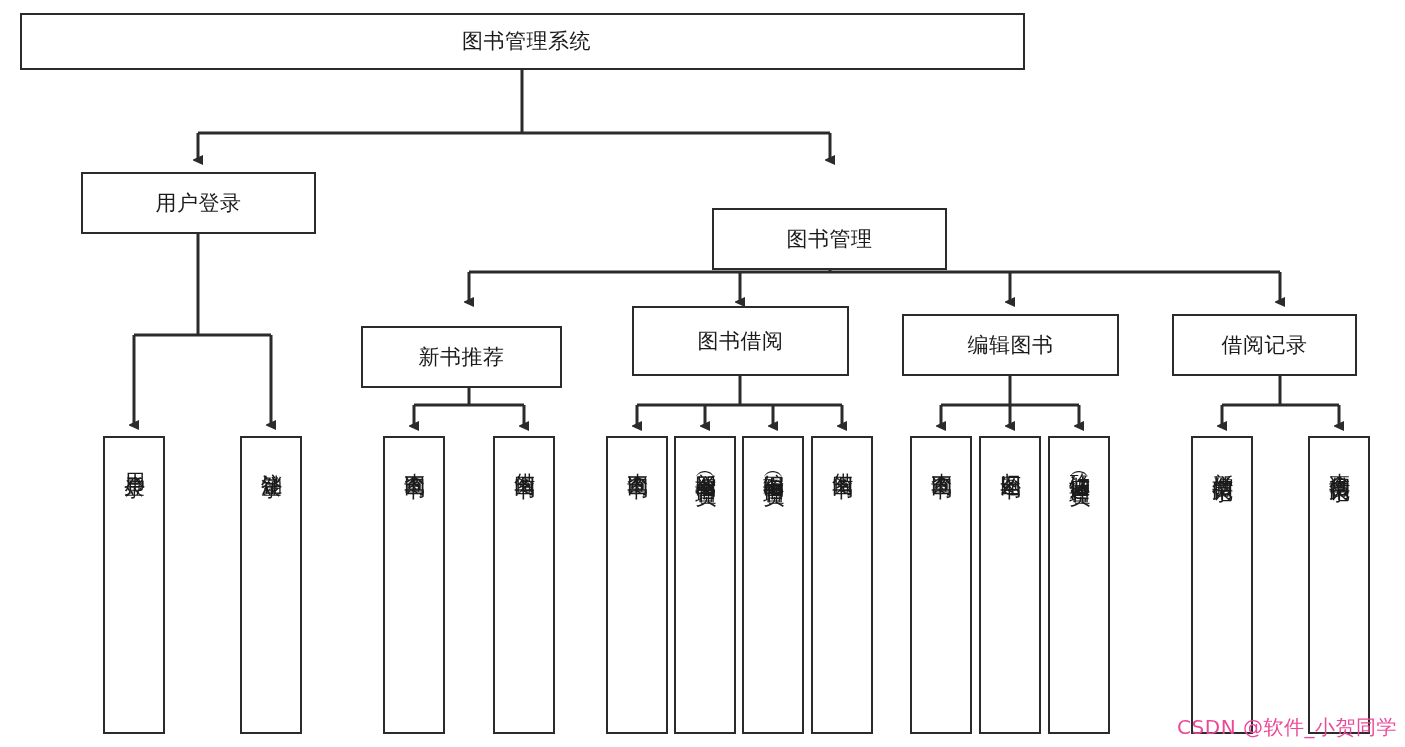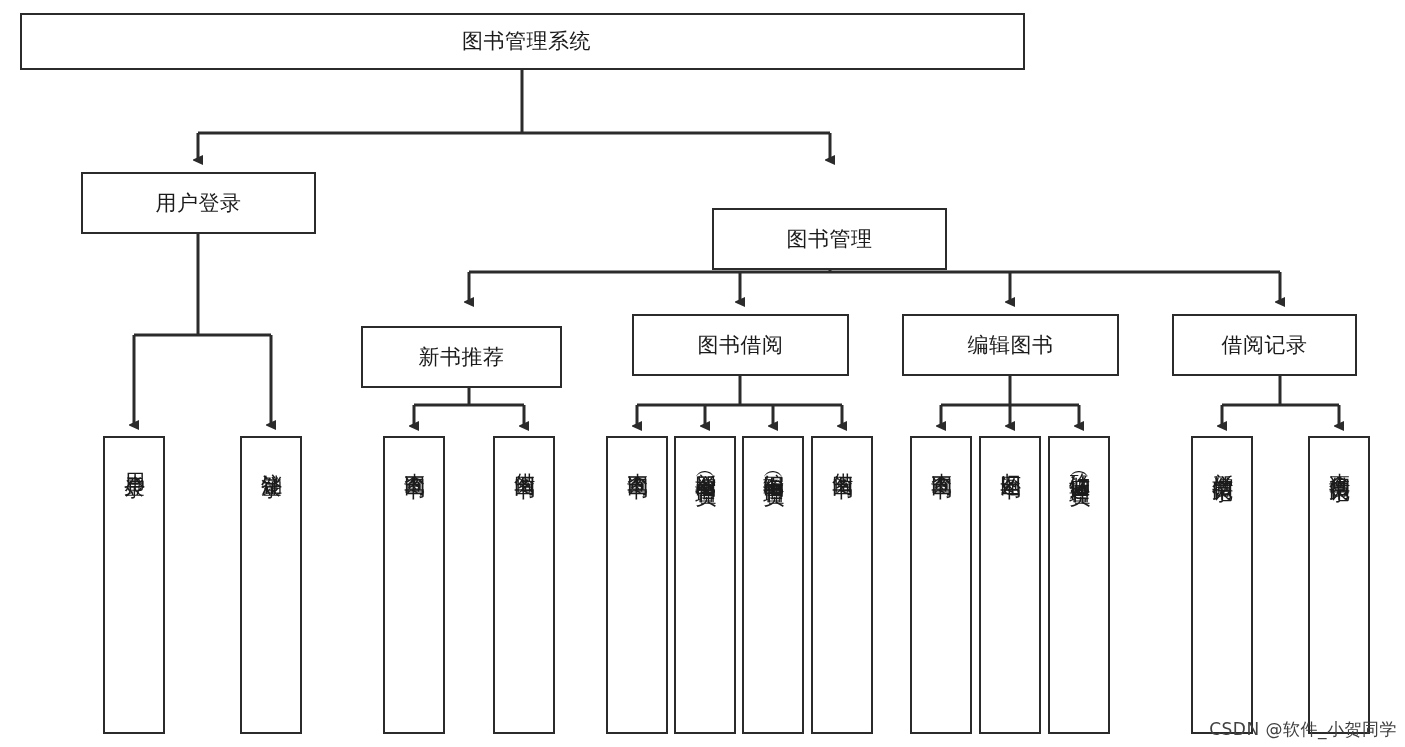--- a/index.html
+++ b/index.html
@@ -50,22 +50,22 @@
     text-orientation: upright;
     font-size: 21px;
     line-height: 1.22;
     letter-spacing: 2px;
     white-space: nowrap;
   }
   .watermark {
     position: absolute;
     right: 8px;
     bottom: 6px;
-    color: #404040;
-    font-size: 17px;
+    color: #ec4899;
+    font-size: 20px;
     letter-spacing: 0.5px;
     z-index: 3;
     white-space: nowrap;
   }
 </style>
 </head>
 <body>
 
 <div id="canvas">
 
@@ -126,21 +126,21 @@
   <div class="node" style="left:81px; top:172px; width:235px; height:62px;">
     <span class="label">用户登录</span>
   </div>
   <div class="node" style="left:712px; top:172px; width:235px; height:62px;margin-top:36px;">
     <span class="label">图书管理</span>
   </div>
 
   <div class="node" style="left:361px; top:326px; width:201px; height:62px;">
     <span class="label">新书推荐</span>
   </div>
-  <div class="node" style="left:632px; top:314px; width:217px; height:62px;align-items:center;">
+  <div class="node" style="left:632px; top:306px; width:217px; height:70px;align-items:center;">
     <span class="label">图书借阅</span>
   </div>
   <div class="node" style="left:902px; top:314px; width:217px; height:62px;">
     <span class="label">编辑图书</span>
   </div>
   <div class="node" style="left:1172px; top:314px; width:185px; height:62px;align-items:center;">
     <span class="label">借阅记录</span>
   </div>
 
   <div class="node leaf" style="left:103px; top:436px; width:62px; height:298px;">

